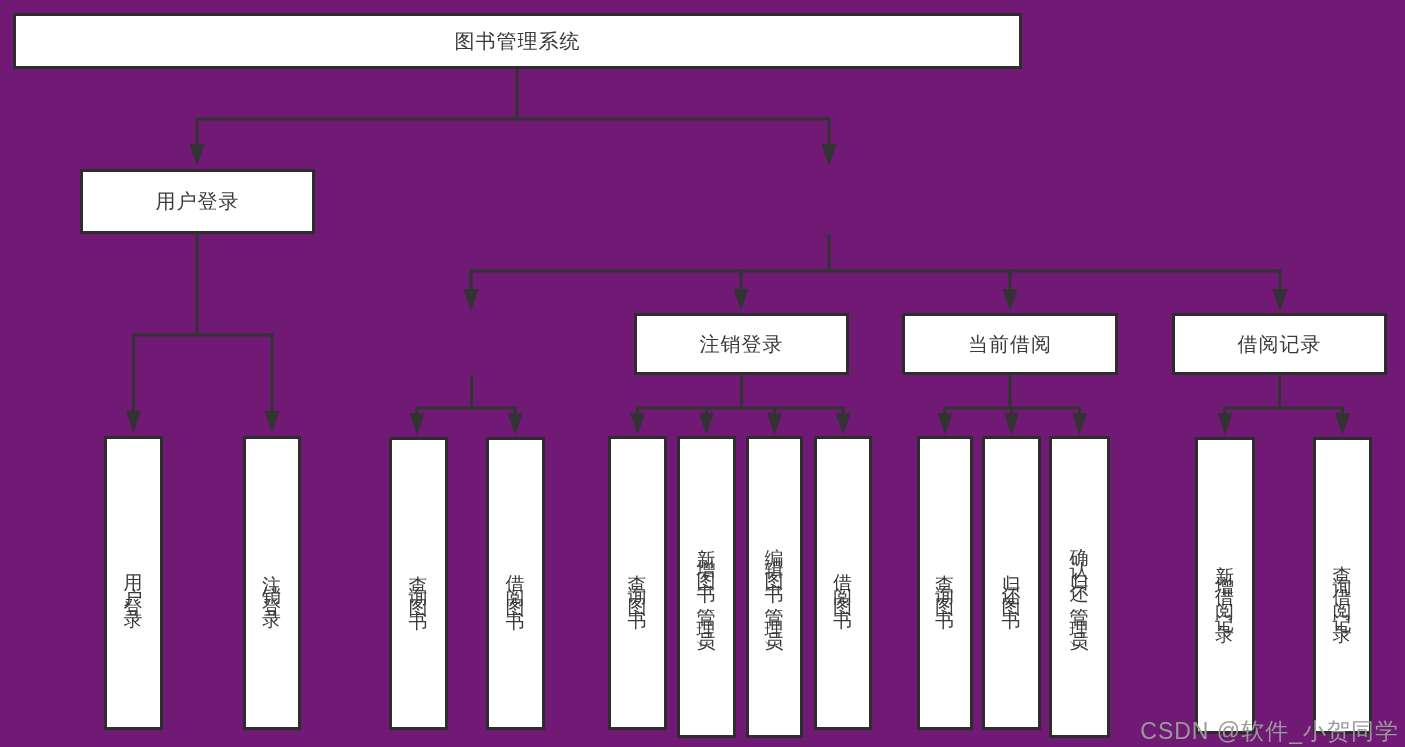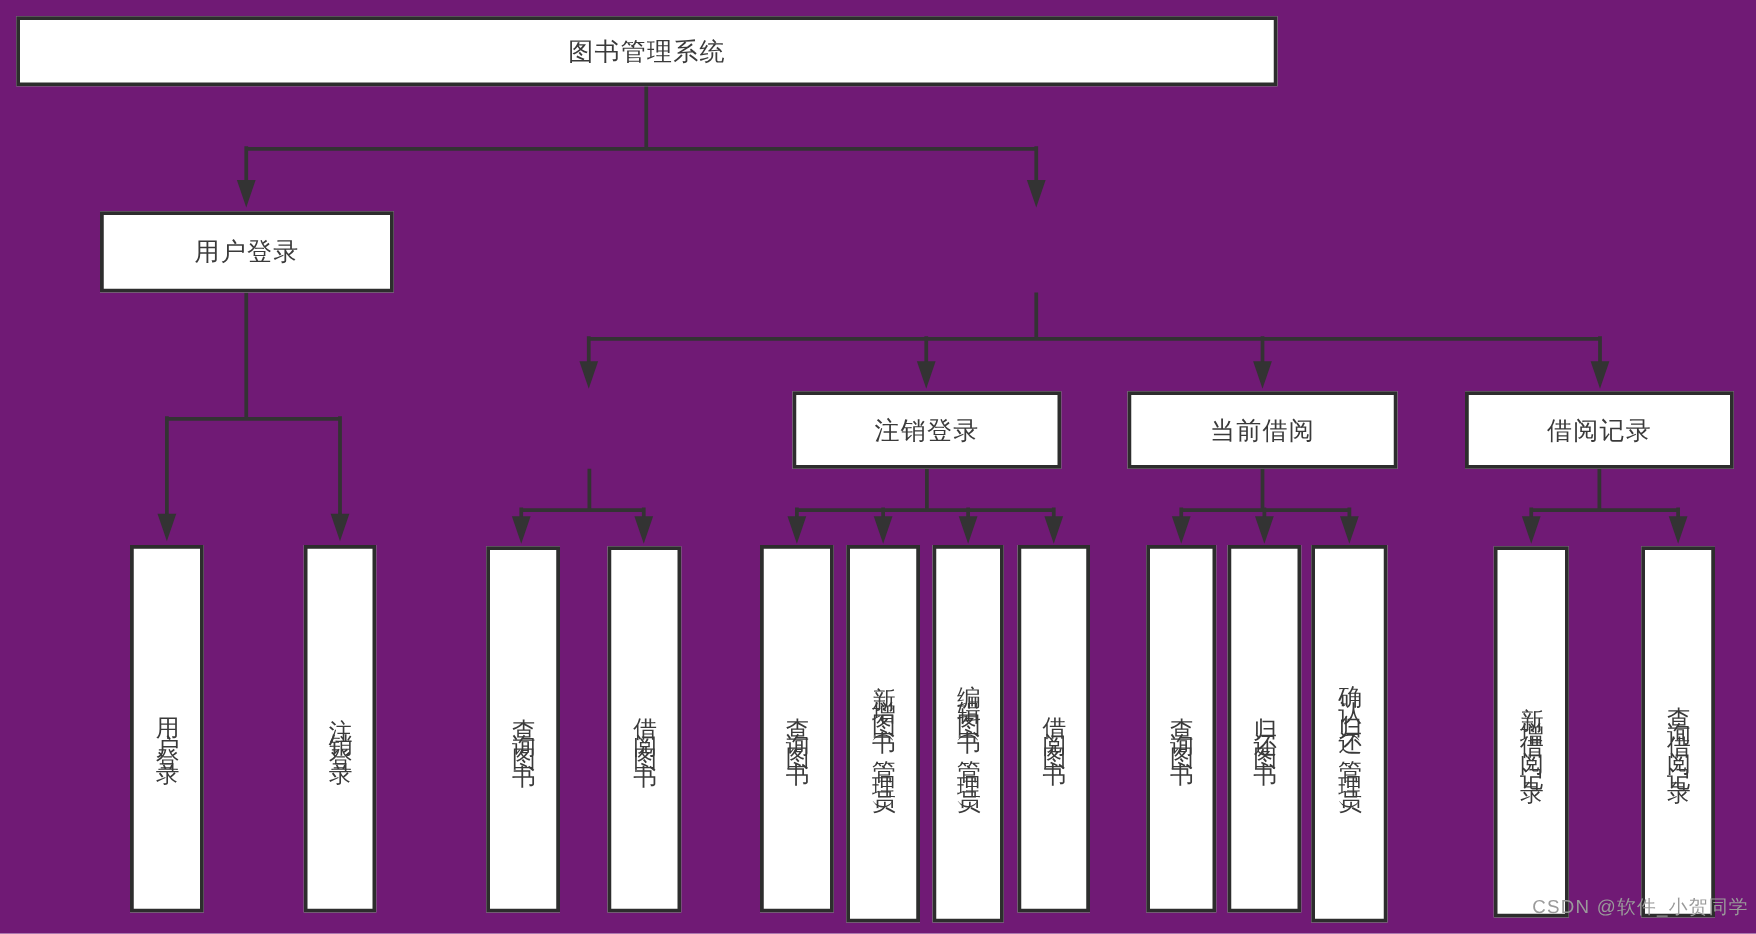--- a/index.html
+++ b/index.html
@@ -25,21 +25,21 @@
     writing-mode:vertical-rl;
     text-orientation:mixed;
     font-size:19px;
     line-height:1;
     letter-spacing:12px;
     white-space:nowrap;
   }
   #watermark{
     position:absolute;
     right:6px;top:716px;
-    font-size:15px;
+    font-size:23px;
     color:#9a9a9a;
     letter-spacing:1px;
     z-index:3;
     white-space:nowrap;
     text-align:center;
   }
 </style>
 </head>
 <body>
 

